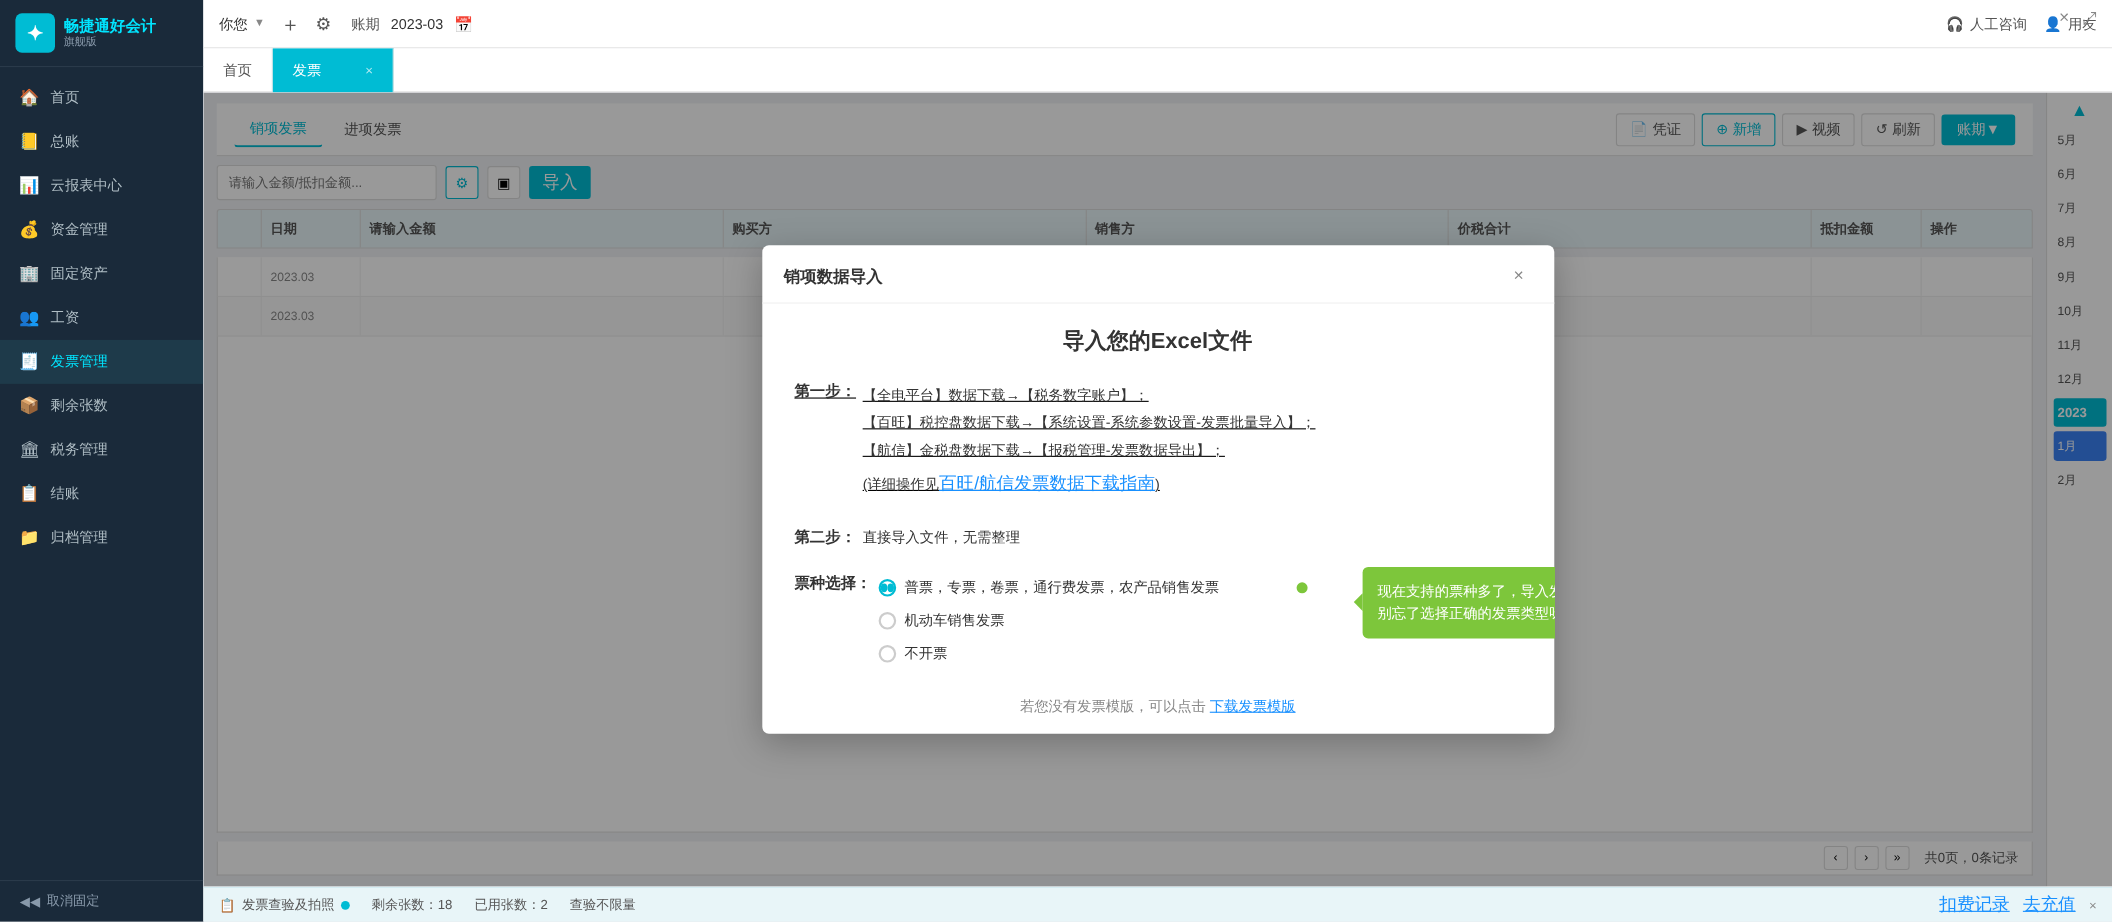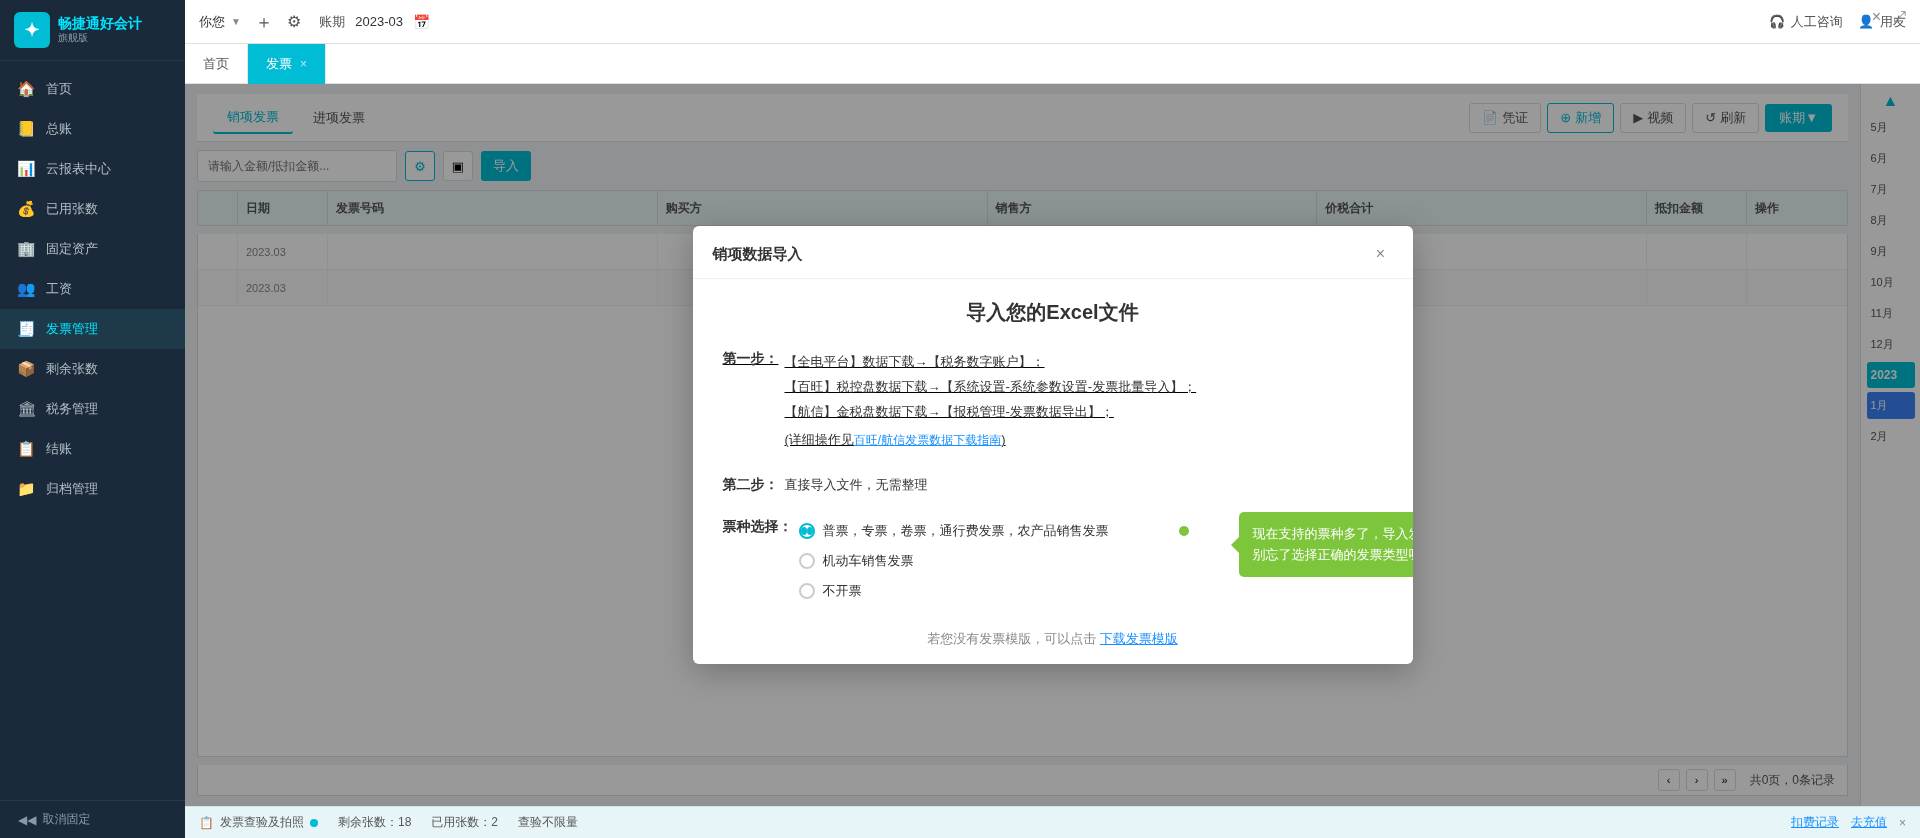--- a/index.html
+++ b/index.html
@@ -35,21 +35,21 @@
     .period-label { font-size: 13px; color: #555; margin-left: 8px; }
     .period-value { font-size: 13px; color: #333; font-weight: normal; }
     .calendar-icon { font-size: 14px; color: #555; }
     .top-bar-right { margin-left: auto; display: flex; align-items: center; gap: 16px; }
     .consultation-btn { display: flex; align-items: center; gap: 5px; color: #555; font-size: 13px; cursor: pointer; }
     .user-btn { display: flex; align-items: center; gap: 5px; color: #555; font-size: 13px; cursor: pointer; }
 
     
     .tab-bar { height: 40px; background: #fff; display: flex; align-items: center; padding: 0 0 0 0; border-bottom: 1px solid #e0e0e0; flex-shrink: 0; }
     .tab-item { height: 40px; display: flex; align-items: center; padding: 0 18px; font-size: 13px; color: #555; cursor: pointer; border-right: 1px solid #e8e8e8; }
-    .tab-item.active { background: #00bcd4; color: #fff; }
+    .tab-item.active { background: #00bcd4; color: #fff; gap: 32px; }
     .tab-close { margin-left: 8px; font-size: 12px; opacity: 0.7; cursor: pointer; }
 
     
     .toolbar { height: 48px; background: #fff; display: flex; align-items: center; padding: 0 16px; gap: 6px; border-bottom: 1px solid #e0e0e0; flex-shrink: 0; }
     .sub-tab { padding: 6px 14px; font-size: 13px; cursor: pointer; color: #555; border-radius: 3px; }
     .sub-tab.active { color: #00bcd4; border-bottom: 2px solid #00bcd4; }
     .toolbar-spacer { flex: 1; }
     .toolbar-btn { display: flex; align-items: center; gap: 4px; padding: 5px 12px; font-size: 13px; color: #555; cursor: pointer; border: 1px solid #ddd; border-radius: 3px; background: #fff; }
     .toolbar-btn.add { color: #00bcd4; border-color: #00bcd4; }
     .toolbar-btn.period { background: #00bcd4; color: #fff; border: none; padding: 5px 14px; }
@@ -58,21 +58,21 @@
     .content-area { flex: 1; display: flex; background: #f0f2f5; overflow: hidden; position: relative; }
 
     
     .invoice-area { flex: 1; padding: 10px 12px; display: flex; flex-direction: column; gap: 8px; min-width: 0; }
 
     
     .search-bar { display: flex; align-items: center; gap: 8px; }
     .search-input { height: 32px; border: 1px solid #ddd; border-radius: 3px; padding: 0 10px; font-size: 12px; color: #888; width: 200px; background: #fff; }
     .btn-gear { width: 30px; height: 30px; border: 1px solid #00bcd4; border-radius: 3px; display: flex; align-items: center; justify-content: center; cursor: pointer; color: #00bcd4; background: #fff; }
     .btn-square { width: 30px; height: 30px; border: 1px solid #ddd; border-radius: 3px; display: flex; align-items: center; justify-content: center; cursor: pointer; background: #fff; }
-    .btn-import { height: 30px; padding: 0 12px; background: #00bcd4; color: #fff; border: none; border-radius: 3px; font-size: 13px; cursor: pointer; font-family: Liberation Serif, serif; }
+    .btn-import { height: 30px; padding: 0 12px; background: #00bcd4; color: #fff; border: none; border-radius: 3px; font-size: 16px; cursor: pointer; font-family: Liberation Serif, serif; }
 
     
     .table-header { display: grid; grid-template-columns: 40px 90px 1fr 1fr 1fr 1fr 100px 100px; background: #e8f5f8; height: 36px; align-items: center; border: 1px solid #ddd; border-radius: 3px 3px 0 0; font-size: 12px; color: #555; font-weight: bold; }
     .th { padding: 0 8px; border-right: 1px solid #ddd; height: 100%; display: flex; align-items: center; }
     .th:last-child { border-right: none; }
 
     
     .right-panel { width: 60px; background: #fff; border-left: 1px solid #e0e0e0; display: flex; flex-direction: column; align-items: center; padding: 8px 0; gap: 4px; flex-shrink: 0; }
     .right-panel-month { font-size: 11px; color: #555; padding: 6px 4px; cursor: pointer; text-align: left; border-radius: 3px; width: 48px; }
     .right-panel-month.highlight { background: #00bcd4; color: #fff; }
@@ -90,21 +90,21 @@
 
     
     .dialog { background: #fff; border-radius: 6px; width: 720px; max-height: 580px; box-shadow: 0 8px 32px rgba(0,0,0,0.25); display: flex; flex-direction: column; position: relative; }
     .dialog-header { display: flex; align-items: center; justify-content: space-between; padding: 16px 20px 12px; border-bottom: 1px solid #f0f0f0; }
     .dialog-title { font-size: 15px; font-weight: bold; color: #333; }
     .dialog-close { width: 24px; height: 24px; display: flex; align-items: center; justify-content: center; cursor: pointer; color: #888; font-size: 16px; border-radius: 3px; }
     .dialog-body { padding: 20px 30px; flex: 1; overflow-y: auto; }
     .dialog-main-title { text-align: center; font-size: 20px; font-weight: bold; color: #333; margin-bottom: 24px; }
     .step-section { margin-bottom: 20px; }
     .step-content { font-size: 13px; color: #333; line-height: 1.9; }
-    .step-link { color: #1890ff; text-decoration: underline; cursor: pointer; font-size: 12px; }
+    .step-link { color: #1890ff; text-decoration: underline; cursor: pointer; font-size: 16px; }
     .radio-group { display: flex; flex-direction: column; gap: 12px; margin-top: 4px; }
     .radio-item { display: flex; align-items: center; gap: 8px; font-size: 13px; color: #333; cursor: pointer; }
     .radio-circle { width: 16px; height: 16px; border-radius: 50%; border: 2px solid #ccc; display: flex; align-items: center; justify-content: center; flex-shrink: 0; }
     .radio-circle.selected { border-color: #00bcd4; }
     .radio-circle.selected::after { content: ''; width: 8px; height: 8px; background: #00bcd4; border-radius: 50%; }
     .ticket-option-row { display: flex; align-items: center; gap: 10px; position: relative; }
 
     
     .tooltip-box { position: absolute; right: -280px; top: -10px; background: #7dc63b; color: #fff; font-size: 13px; padding: 12px 14px; border-radius: 5px; width: 230px; line-height: 1.6; z-index: 200; }
     .tooltip-box::before { content: ''; position: absolute; left: -8px; top: 50%; transform: translateY(-50%); border: 8px solid transparent; border-right-color: #7dc63b; border-left: 0; }
@@ -146,21 +146,21 @@
       <div class="nav-item">
         <span class="nav-icon">📒</span>
         <span>总账</span>
       </div>
       <div class="nav-item">
         <span class="nav-icon">📊</span>
         <span>云报表中心</span>
       </div>
       <div class="nav-item">
         <span class="nav-icon">💰</span>
-        <span>已用张数</span>
+        <span>资金管理</span>
       </div>
       <div class="nav-item">
         <span class="nav-icon">🏢</span>
         <span>固定资产</span>
       </div>
       <div class="nav-item">
         <span class="nav-icon">👥</span>
         <span>工资</span>
       </div>
       <div class="nav-item active">
@@ -261,21 +261,21 @@
         <div class="search-bar">
           <input class="search-input" type="text" placeholder="请输入金额/抵扣金额..." style="">
           <div class="btn-gear">⚙</div>
           <div class="btn-square">▣</div>
           <button class="btn-import">导入</button>
         </div>
 
         <div class="table-header">
           <div class="th"></div>
           <div class="th">日期</div>
-          <div class="th">发票号码</div>
+          <div class="th">请输入金额</div>
           <div class="th">购买方</div>
           <div class="th">销售方</div>
           <div class="th">价税合计</div>
           <div class="th">抵扣金额</div>
           <div class="th">操作</div>
         </div>
 
         <div style="flex:1; background:#fff; border: 1px solid #ddd; border-top: none;">
           <div style="height:36px; display:grid; grid-template-columns: 40px 90px 1fr 1fr 1fr 1fr 100px 100px; border-bottom:1px solid #eee; align-items:center;" class="invoice-row">
             <div class="td"></div>

